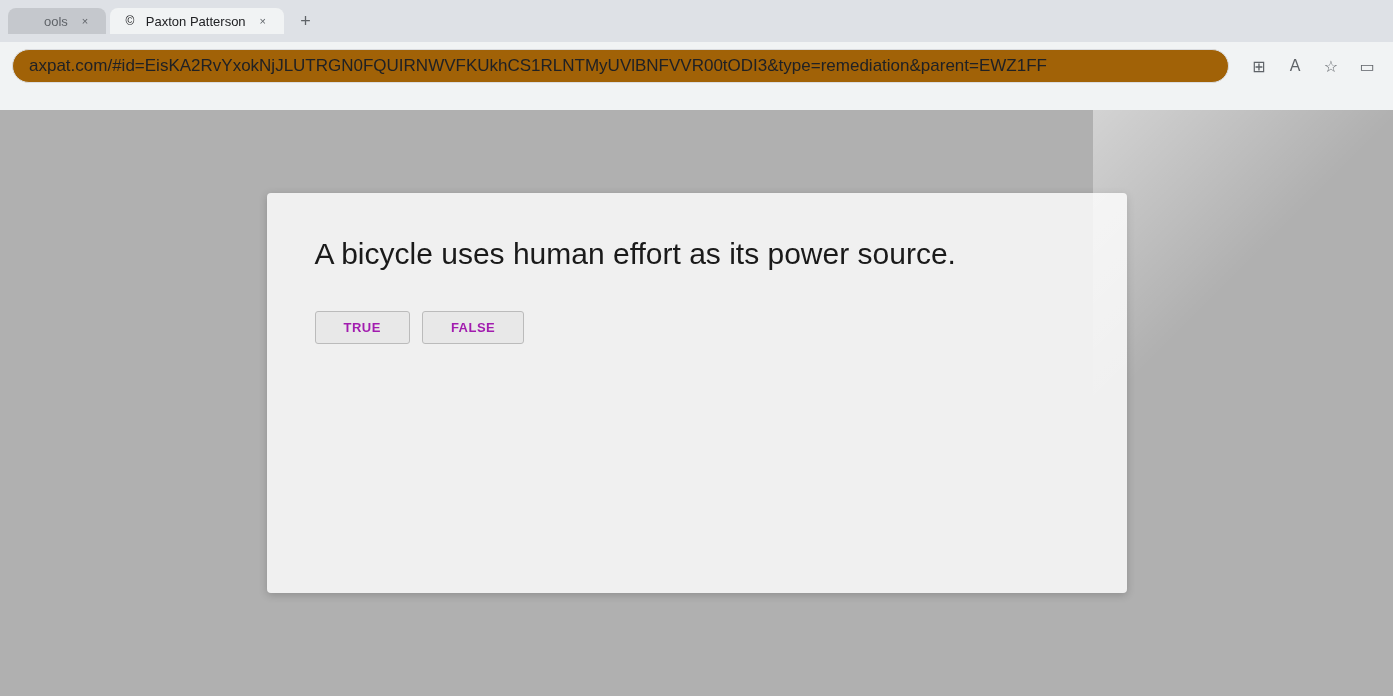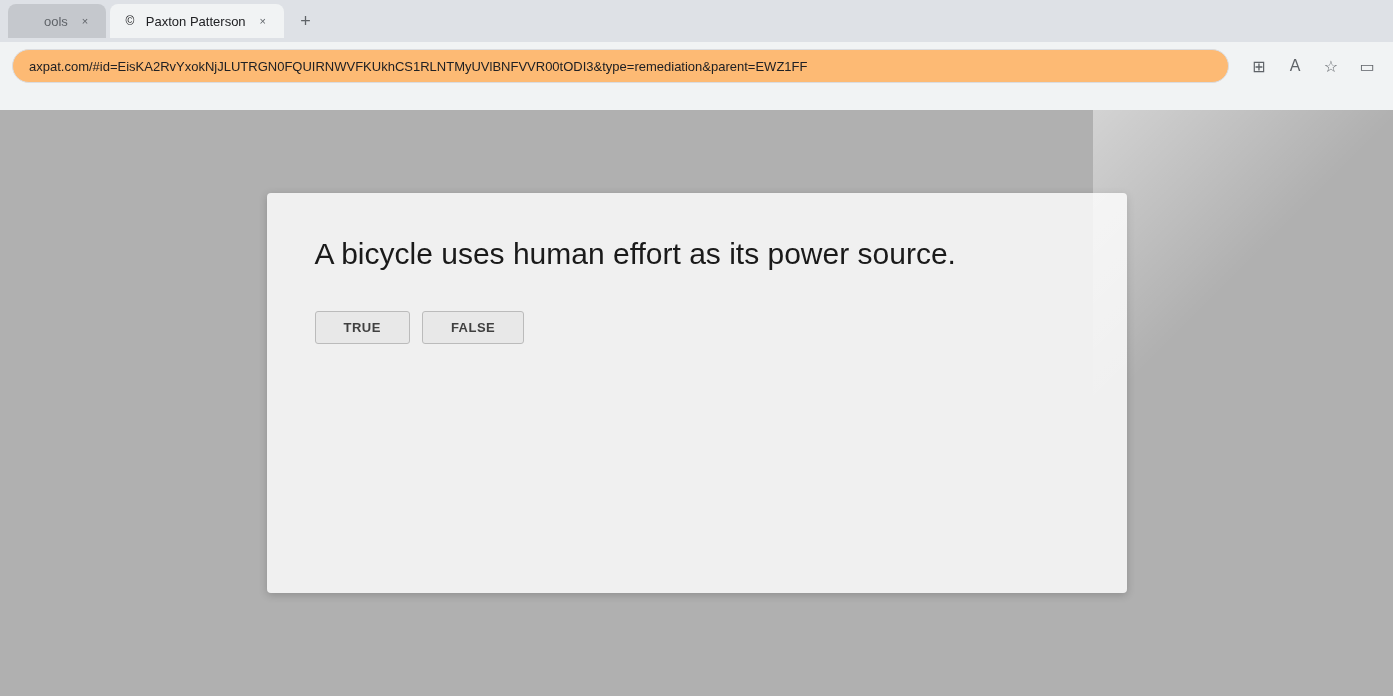--- a/index.html
+++ b/index.html
@@ -33,21 +33,21 @@
       align-items: center;
       height: 42px;
       background: #dee1e6;
       padding: 0 8px;
       gap: 4px;
     }
 
     .tab {
       display: flex;
       align-items: center;
-      height: 34px;
+      height: 26px;
       padding: 0 12px;
       border-radius: 8px 8px 0 0;
       font-size: 13px;
       color: #3c4043;
       gap: 8px;
       cursor: pointer;
       position: relative;
     }
 
     .tab.inactive {
@@ -99,26 +99,26 @@
       align-items: center;
       height: 48px;
       padding: 0 12px;
       gap: 8px;
       background: #f1f3f4;
     }
 
     .address-bar {
       flex: 1;
       height: 34px;
-      background: #fdba74;
+      background: #a16207;
       border-radius: 20px;
       display: flex;
       align-items: center;
       padding: 0 16px;
-      font-size: 13px;
+      font-size: 17px;
       color: #202124;
       border: 1px solid #dadce0;
       overflow: hidden;
       white-space: nowrap;
       text-overflow: ellipsis;
     }
 
     .browser-actions {
       display: flex;
       align-items: center;
@@ -176,21 +176,21 @@
     }
 
     .answer-btn {
       padding: 8px 28px;
       border: 1px solid #bbb;
       background: #e8e8e8;
       border-radius: 3px;
       font-size: 13px;
       font-weight: 600;
       letter-spacing: 0.5px;
-      color: #404040;
+      color: #a21caf;
       cursor: pointer;
       text-transform: uppercase;
     }
 
     
     .light-reflection {
       position: absolute;
       top: 0;
       right: 0;
       width: 300px;

